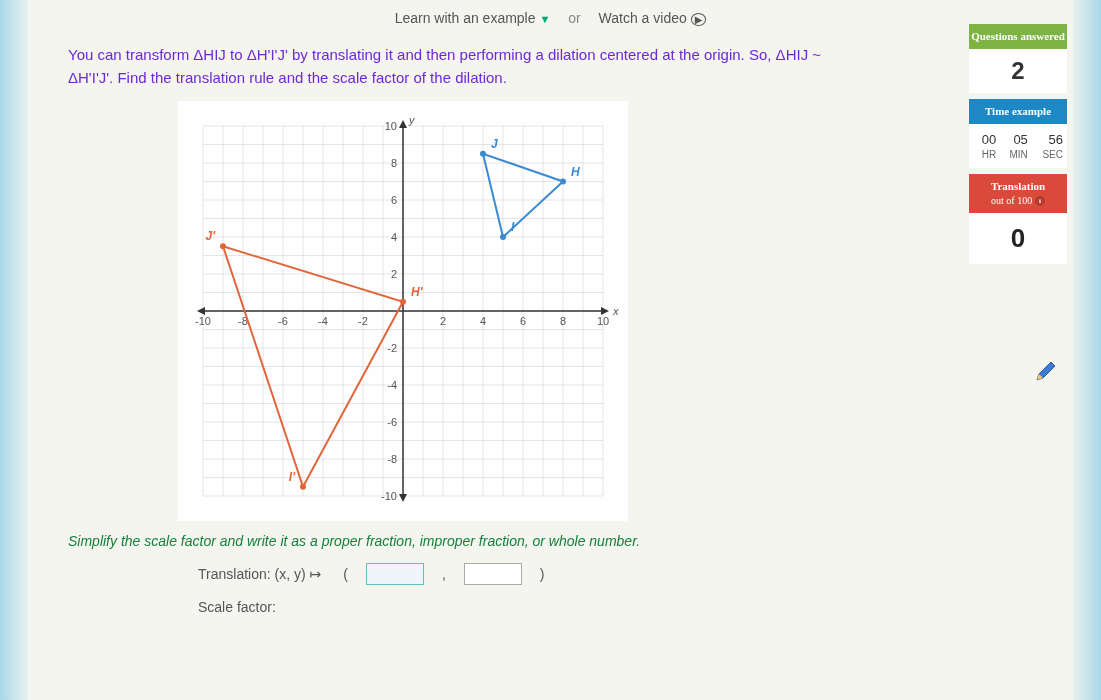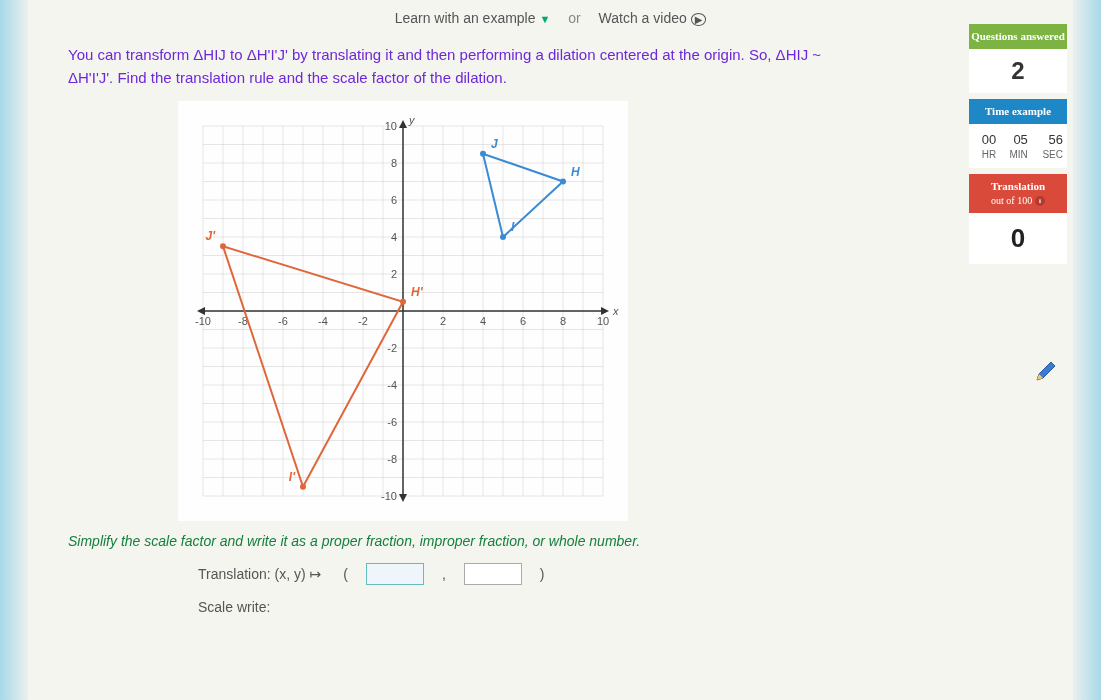--- a/index.html
+++ b/index.html
@@ -203,21 +203,21 @@
   <div class="answer-row">
     <span class="lbl">Translation: (x, y) ↦</span>
     <span>(</span>
     <input class="ans-input first" value="" style="">
     <span>,</span>
     <input class="ans-input" value="" style="">
     <span>)</span>
   </div>
 
   <div class="answer-row">
-    <span class="lbl">Scale write:</span>
+    <span class="lbl">Scale factor:</span>
   </div>
 
   <div class="sidebar">
     <div class="sb-box">
       <div class="sb-head green">Questions answered</div>
       <div class="sb-body">2</div>
     </div>
     <div class="sb-box">
       <div class="sb-head blue">Time example</div>
       <div class="time-body">

